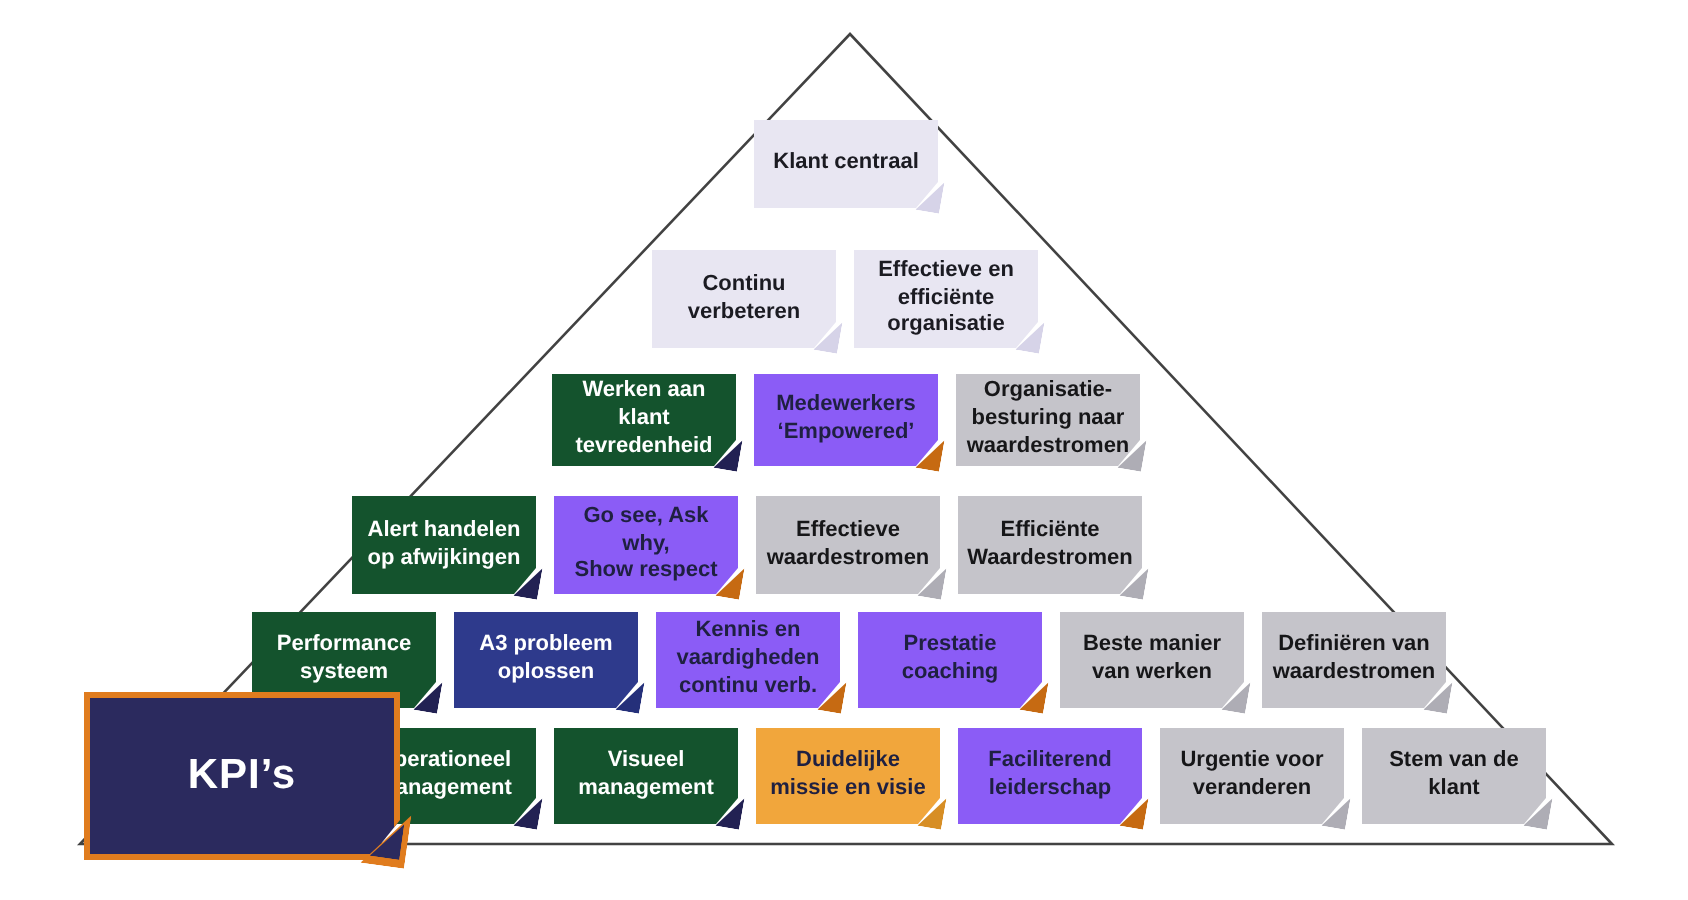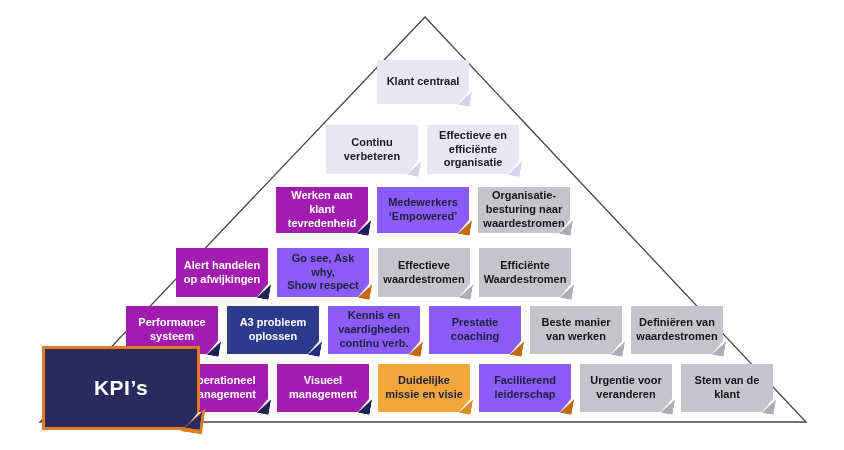--- a/index.html
+++ b/index.html
@@ -30,21 +30,21 @@
   .flap {
     position:absolute; right:-2px; bottom:-2px; width:12px; height:16px;
     clip-path: polygon(100% 0, 100% 100%, 0 100%);
     transform: rotate(10deg); z-index:-1;
   }
   .note .flap { z-index:0; }
 
   
   .lavender .fill { background:#e8e6f2; color:#1b1b22; }
   .lavender .flap { background:#d6d3e8; }
-  .navy .fill     { background:#a21caf; color:#ffffff; }
+  .navy .fill     { background:#14532d; color:#ffffff; }
   .navy .flap     { background:#222153; }
   .royal .fill    { background:#2e3a8c; color:#ffffff;align-items:center; }
   .royal .flap    { background:#25307a; }
   .orange .fill   { background:#8b5cf6; color:#1f2041; }
   .orange .flap   { background:#c66a12; }
   .amber .fill    { background:#f1a63c; color:#1f2041; }
   .amber .flap    { background:#d78e25; }
   .gray .fill     { background:#c5c4ca; color:#161618; }
   .gray .flap     { background:#aeadb5; }
 

